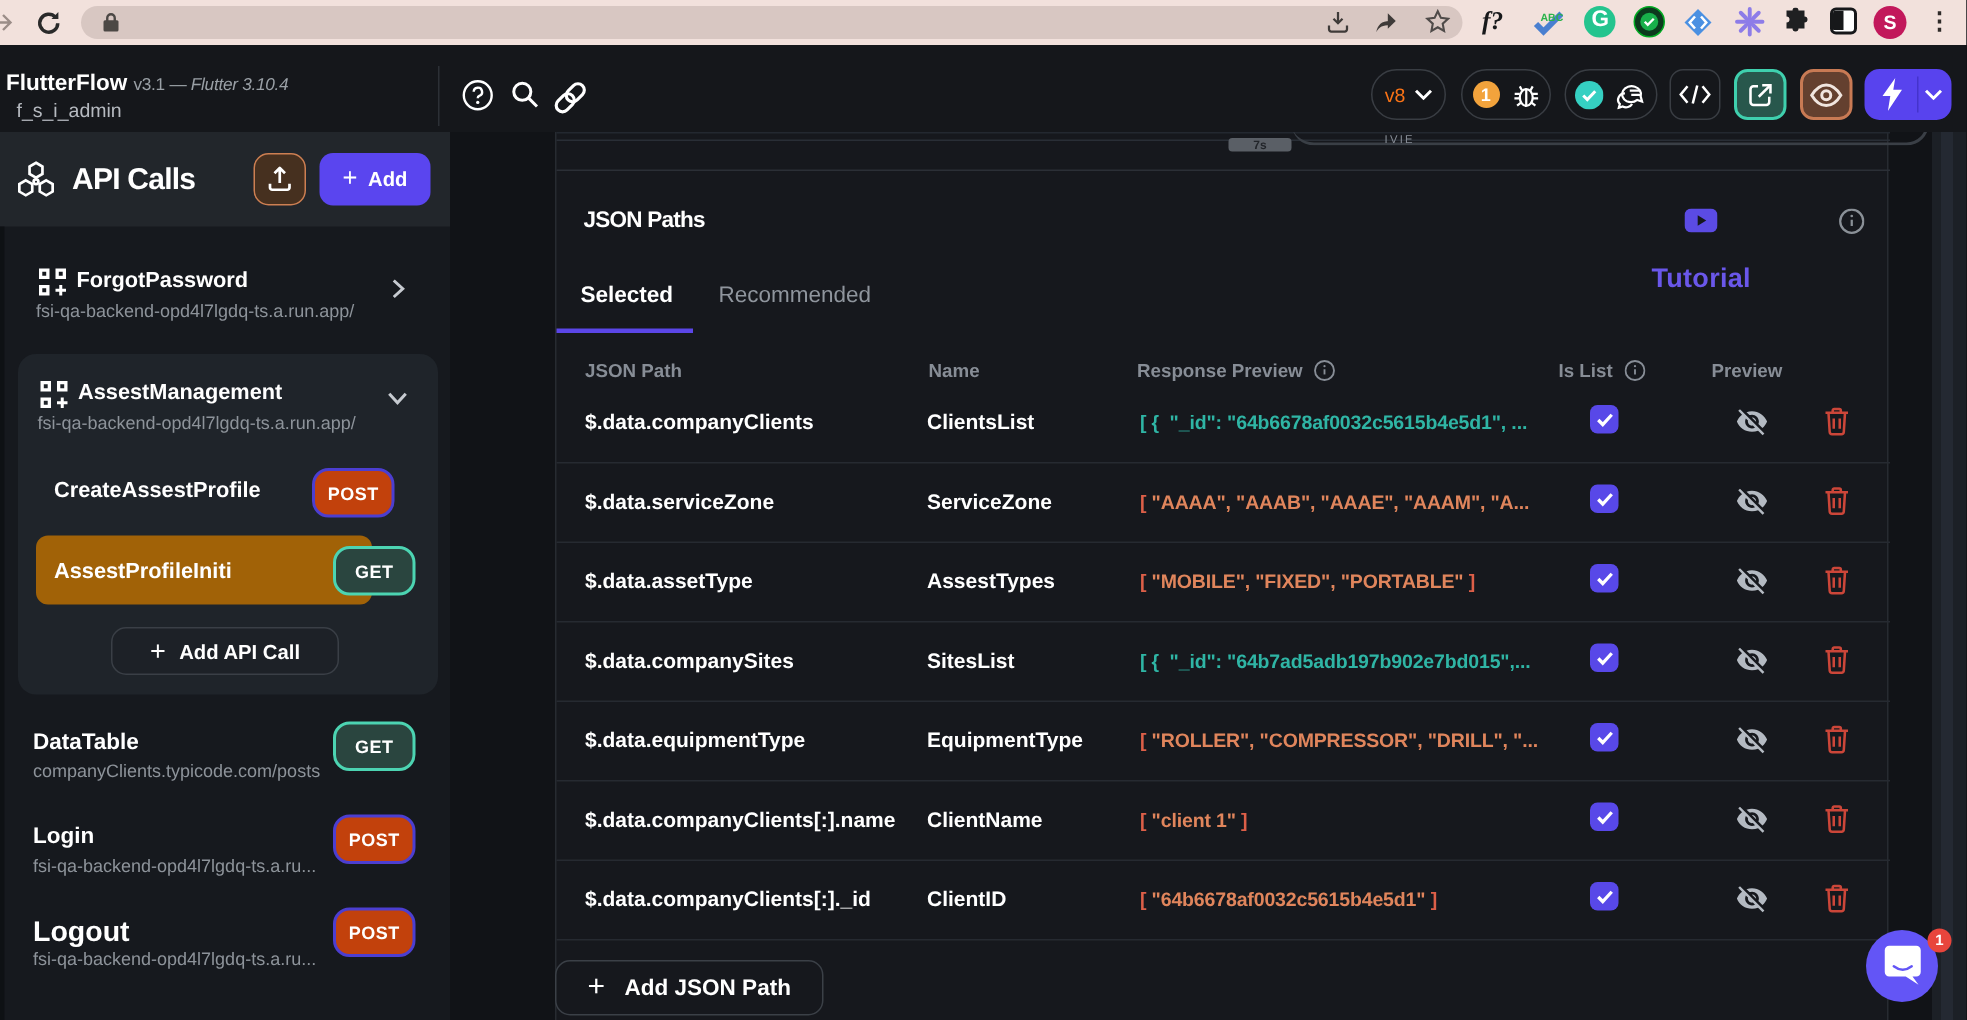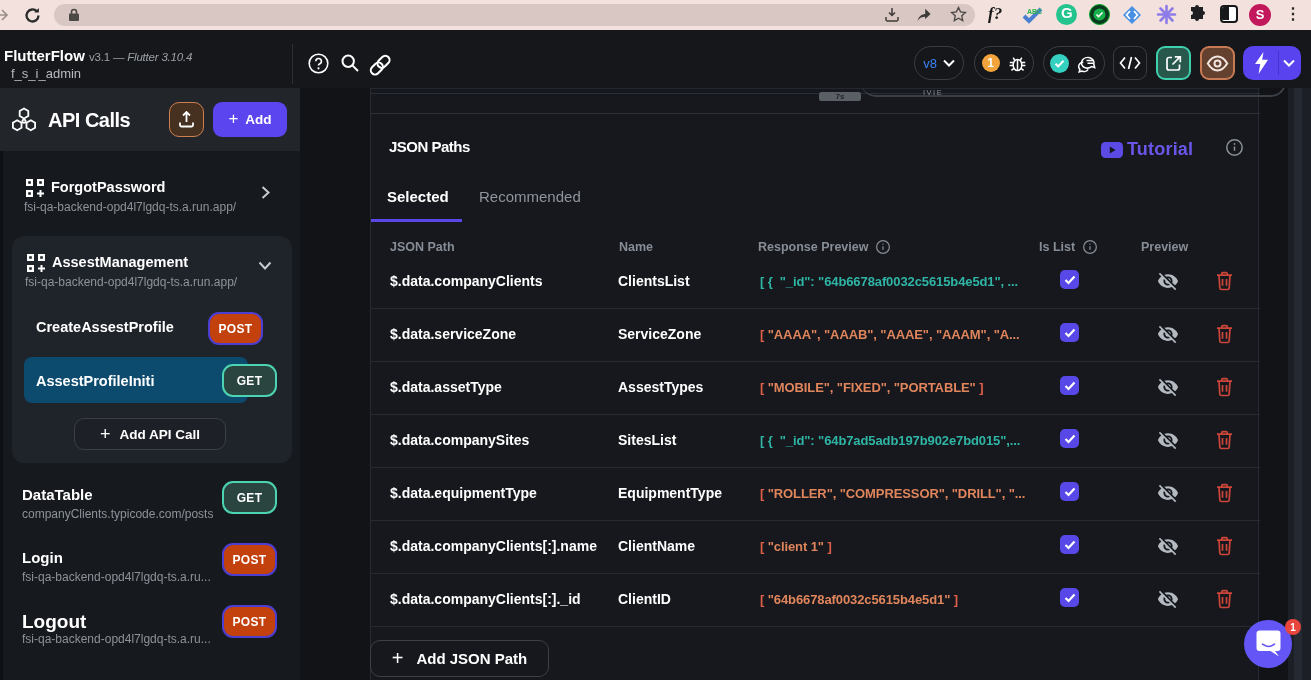--- a/index.html
+++ b/index.html
@@ -31,30 +31,30 @@
   .add-btn { position:absolute; left:213px; top:14px; width:74px; height:35px; background:#5a45ef; border-radius:9px; color:#fff; font-weight:bold; font-size:13.5px; display:flex; align-items:center; justify-content:center; gap:7px; }
   .add-btn .plus { font-size:17px; font-weight:normal; margin-top:-1px; }
 
   .sb-item-title { font-size:14.5px; font-weight:bold; color:#fff; }
   .sb-item-sub { font-size:12px; color:#8d939a; }
   .badge { position:absolute; width:55px; height:33px; border-radius:11px; display:flex; align-items:center; justify-content:center; font-size:12px; font-weight:bold; color:#fff; letter-spacing:0.3px; }
   .badge.post { border:2.5px solid #4c3ed0; background:#c2410c; }
   .badge.get  { border:2.5px solid #4cd4b2; background:#2a453f; }
 
   #sbcard { position:absolute; left:12px; top:148px; width:280px; height:227px; background:#1f242a; border-radius:12px; }
-  #sbhl { position:absolute; left:12px; top:121px; width:224px; height:46px; background:#0c4a6e; border-radius:8px; }
+  #sbhl { position:absolute; left:12px; top:121px; width:224px; height:46px; background:#a16207; border-radius:8px; }
   .addapi { position:absolute; left:62px; top:182px; width:152px; height:32px; border:1.5px solid #3a3f46; border-radius:10px; background:#1d2127; color:#fff; font-weight:bold; font-size:13.5px; display:flex; align-items:center; justify-content:center; gap:9px; }
   .addapi .plus { font-size:18px; font-weight:normal; }
 
   
   #main { position:absolute; left:300px; top:88px; width:1011px; height:592px; background:#111317; overflow:hidden; }
   #panel { position:absolute; left:70px; top:0; width:889px; height:592px; background:#16181d; border-left:1px solid #272b31; border-right:1px solid #272b31; }
 
   .jp-title { position:absolute; left:18px; top:50px; font-size:15px; font-weight:bold; color:#fff; letter-spacing:-0.5px; }
-  .tut { position:absolute; left:730px; top:51px; display:flex; align-items:center; gap:4px; }
+  .tut { position:absolute; left:730px; top:51px; display:flex; align-items:center; gap:20px;flex-direction:column; }
   .tut .txt { color:#6a57ea; font-size:18px; font-weight:bold; letter-spacing:0.2px; }
   .tab-sel { position:absolute; left:16px; top:100px; font-size:15px; font-weight:bold; color:#fff; }
   .tab-rec { position:absolute; left:108px; top:100px; font-size:15px; color:#8f959d; }
   .tab-line { position:absolute; left:0; top:131px; width:91px; height:3px; background:#5b46e8; }
 
   .thead { position:absolute; top:152px; font-size:12.5px; font-weight:bold; color:#878d96; }
   .trow { position:absolute; left:0; width:889px; height:53px; }
   .tsep { position:absolute; left:0; width:889px; height:1px; background:#262a31; }
   .c-path { position:absolute; left:19px; top:18px; font-size:14px; font-weight:bold; color:#fff; }
   .c-name { position:absolute; left:247px; top:18px; font-size:14px; font-weight:bold; color:#fff; }
@@ -148,21 +148,21 @@
       <path d="M12.6 12.6 L18 18"></path>
     </svg>
   <svg class="abs" style="left:367px; top:23px;" width="26" height="24" viewBox="0 0 26 24" fill="none" stroke="#fff" stroke-width="2.1">
       <g transform="rotate(-45 13 12)">
         <rect x="1.5" y="8" width="13.5" height="8.5" rx="4.25"></rect>
         <rect x="11" y="8" width="13.5" height="8.5" rx="4.25"></rect>
       </g>
     </svg>
 
   <div class="tb-pill" style="left:914px; width:50px; gap:6px;">
-    <span style="color:#3b82f6; font-size:13px;">v8</span>
+    <span style="color:#f97316; font-size:13px;">v8</span>
     <svg width="12" height="8" viewBox="0 0 12 8" fill="none" stroke="#fff" stroke-width="2">
         <path d="M1 1.5 L6 6.5 11 1.5"></path>
       </svg>
   </div>
   <div class="tb-pill" style="left:974px; width:60px; gap:8px;">
     <div style="width:18px; height:18px; border-radius:50%; background:#f2a33c; color:#fff; font-size:12px; font-weight:bold; text-align:center; line-height:18px;">1</div>
     <svg width="19" height="19" viewBox="0 0 19 19" fill="none" stroke="#fff" stroke-width="1.5">
         <ellipse cx="9.5" cy="11" rx="4.3" ry="5.6"></ellipse>
         <path d="M9.5 5.4 V16.6 M6.7 6.3 L5.2 3.6 M12.3 6.3 L13.8 3.6 M5.2 8.6 H1.8 M13.8 8.6 H17.2 M5.2 11.6 H1.6 M13.8 11.6 H17.4 M6 14.4 L3.4 16.4 M13 14.4 L15.6 16.4"></path>
       </svg>

